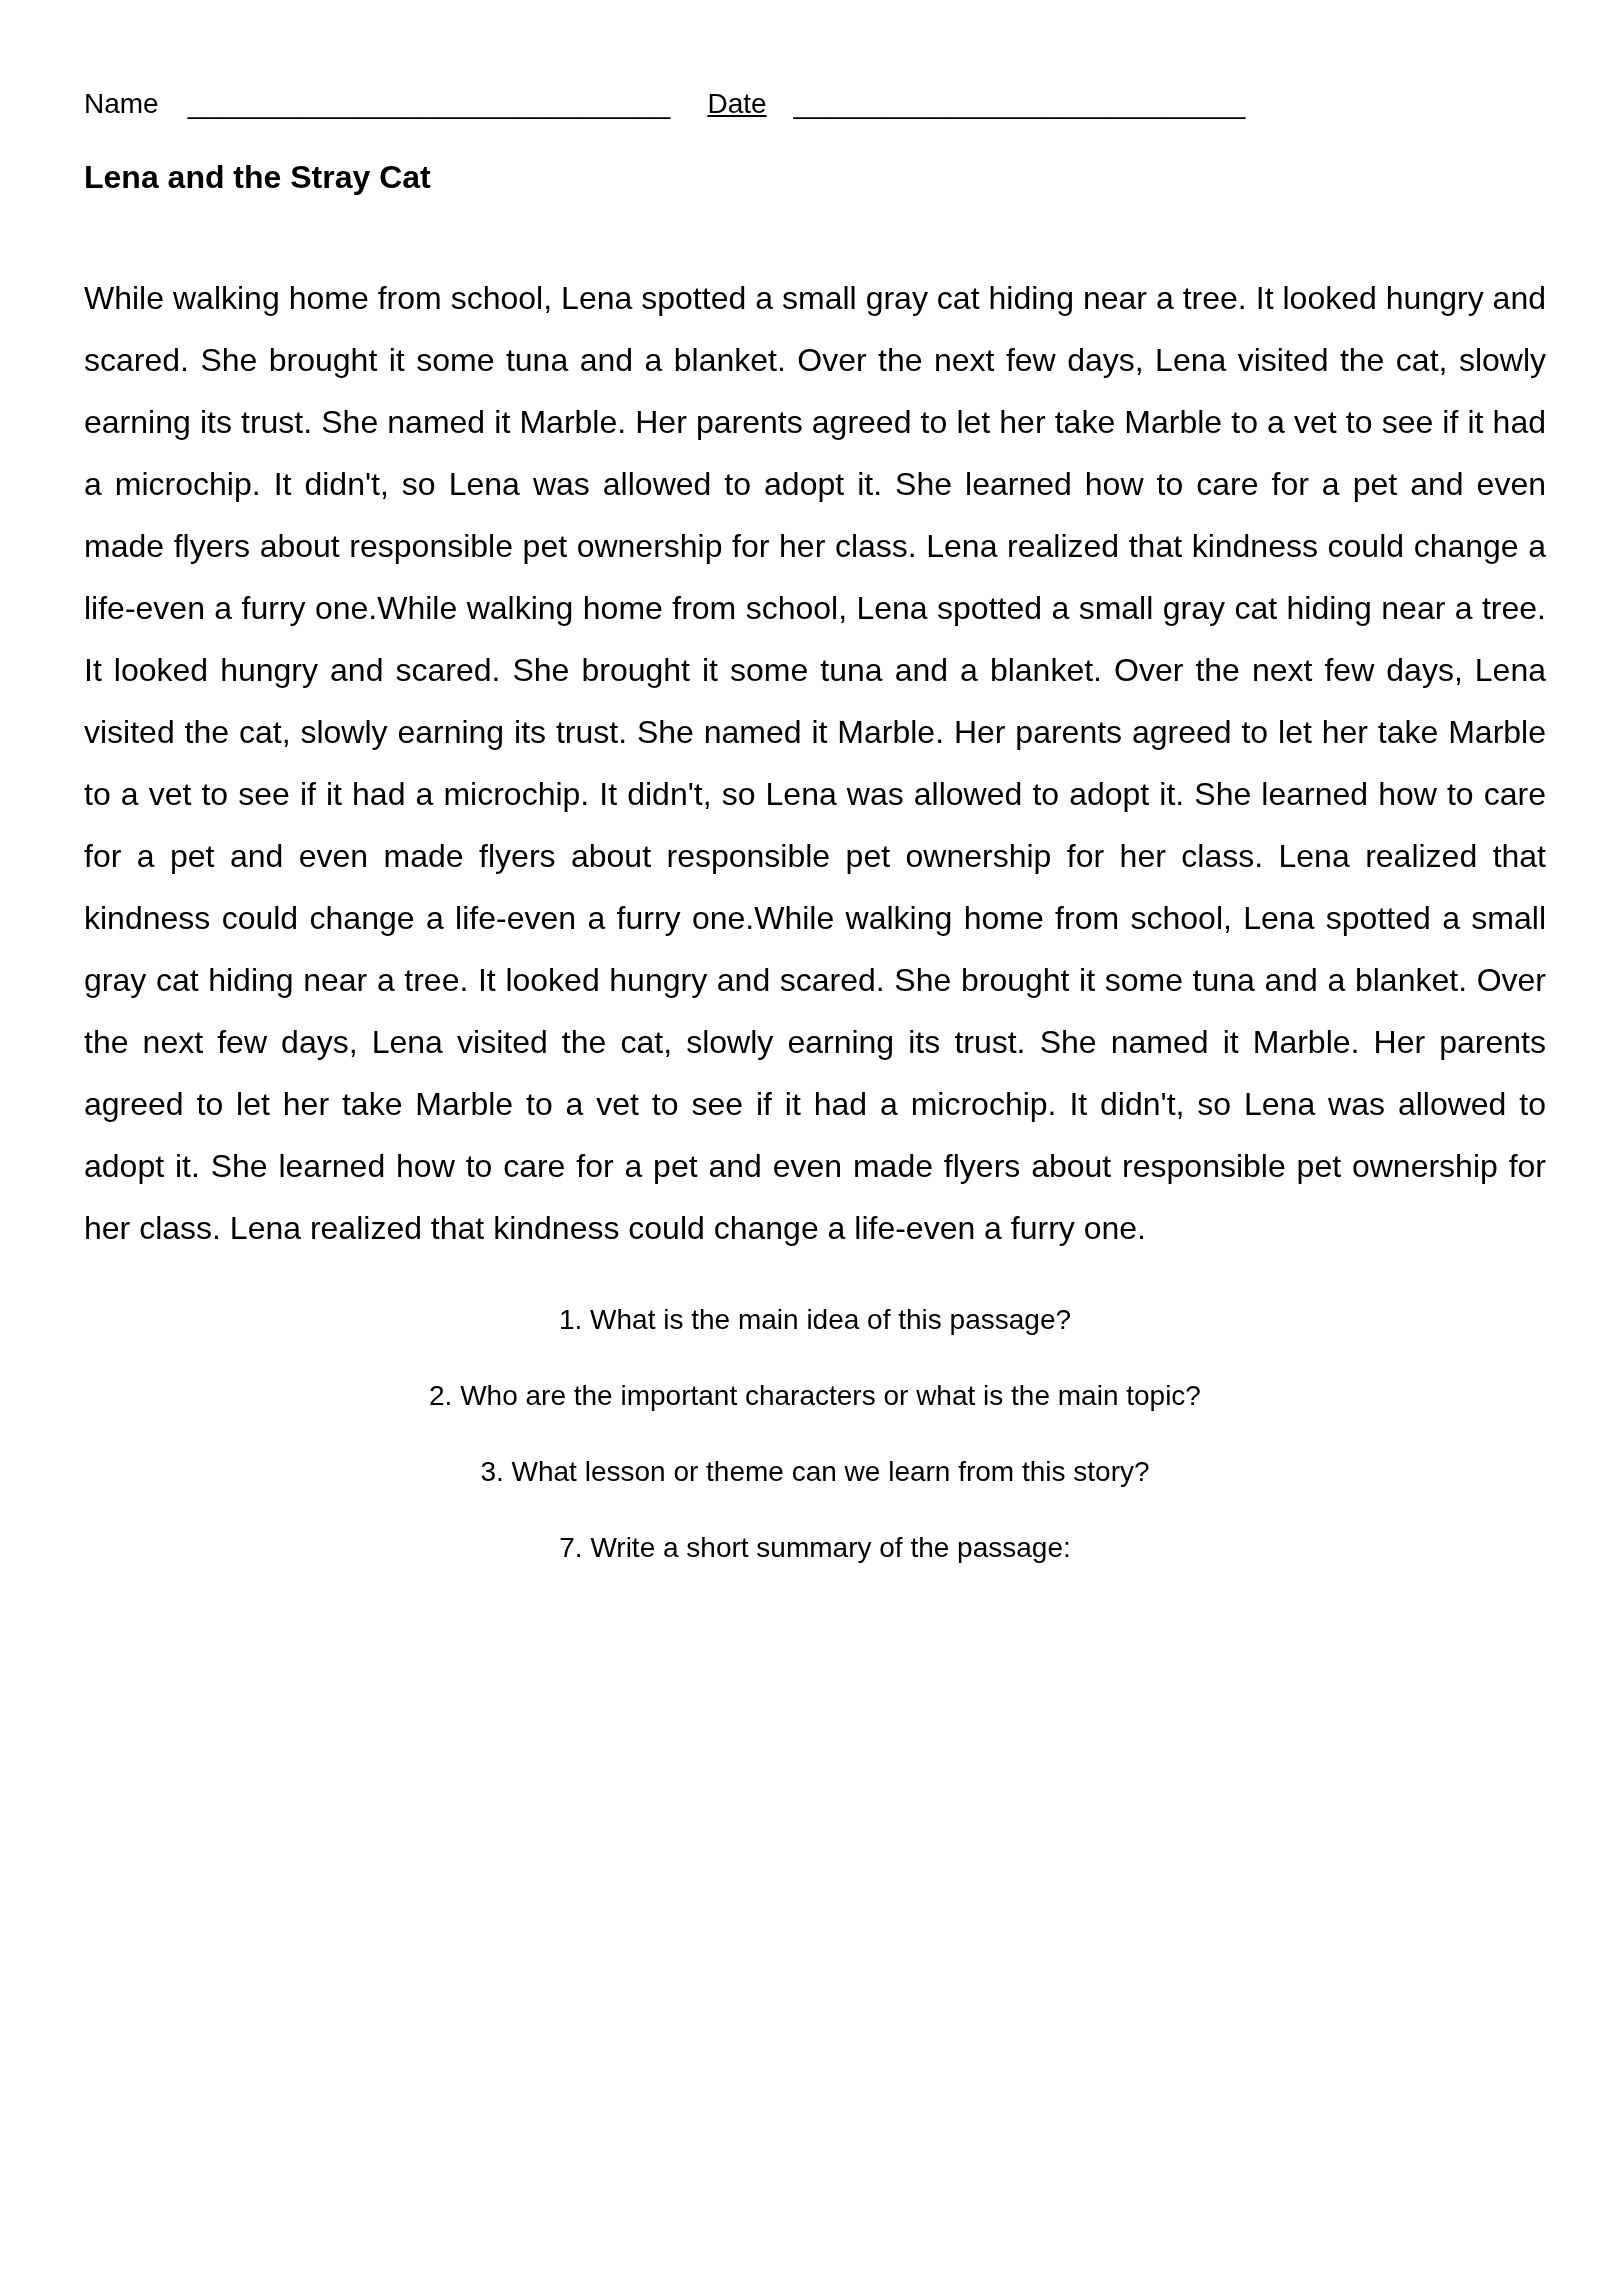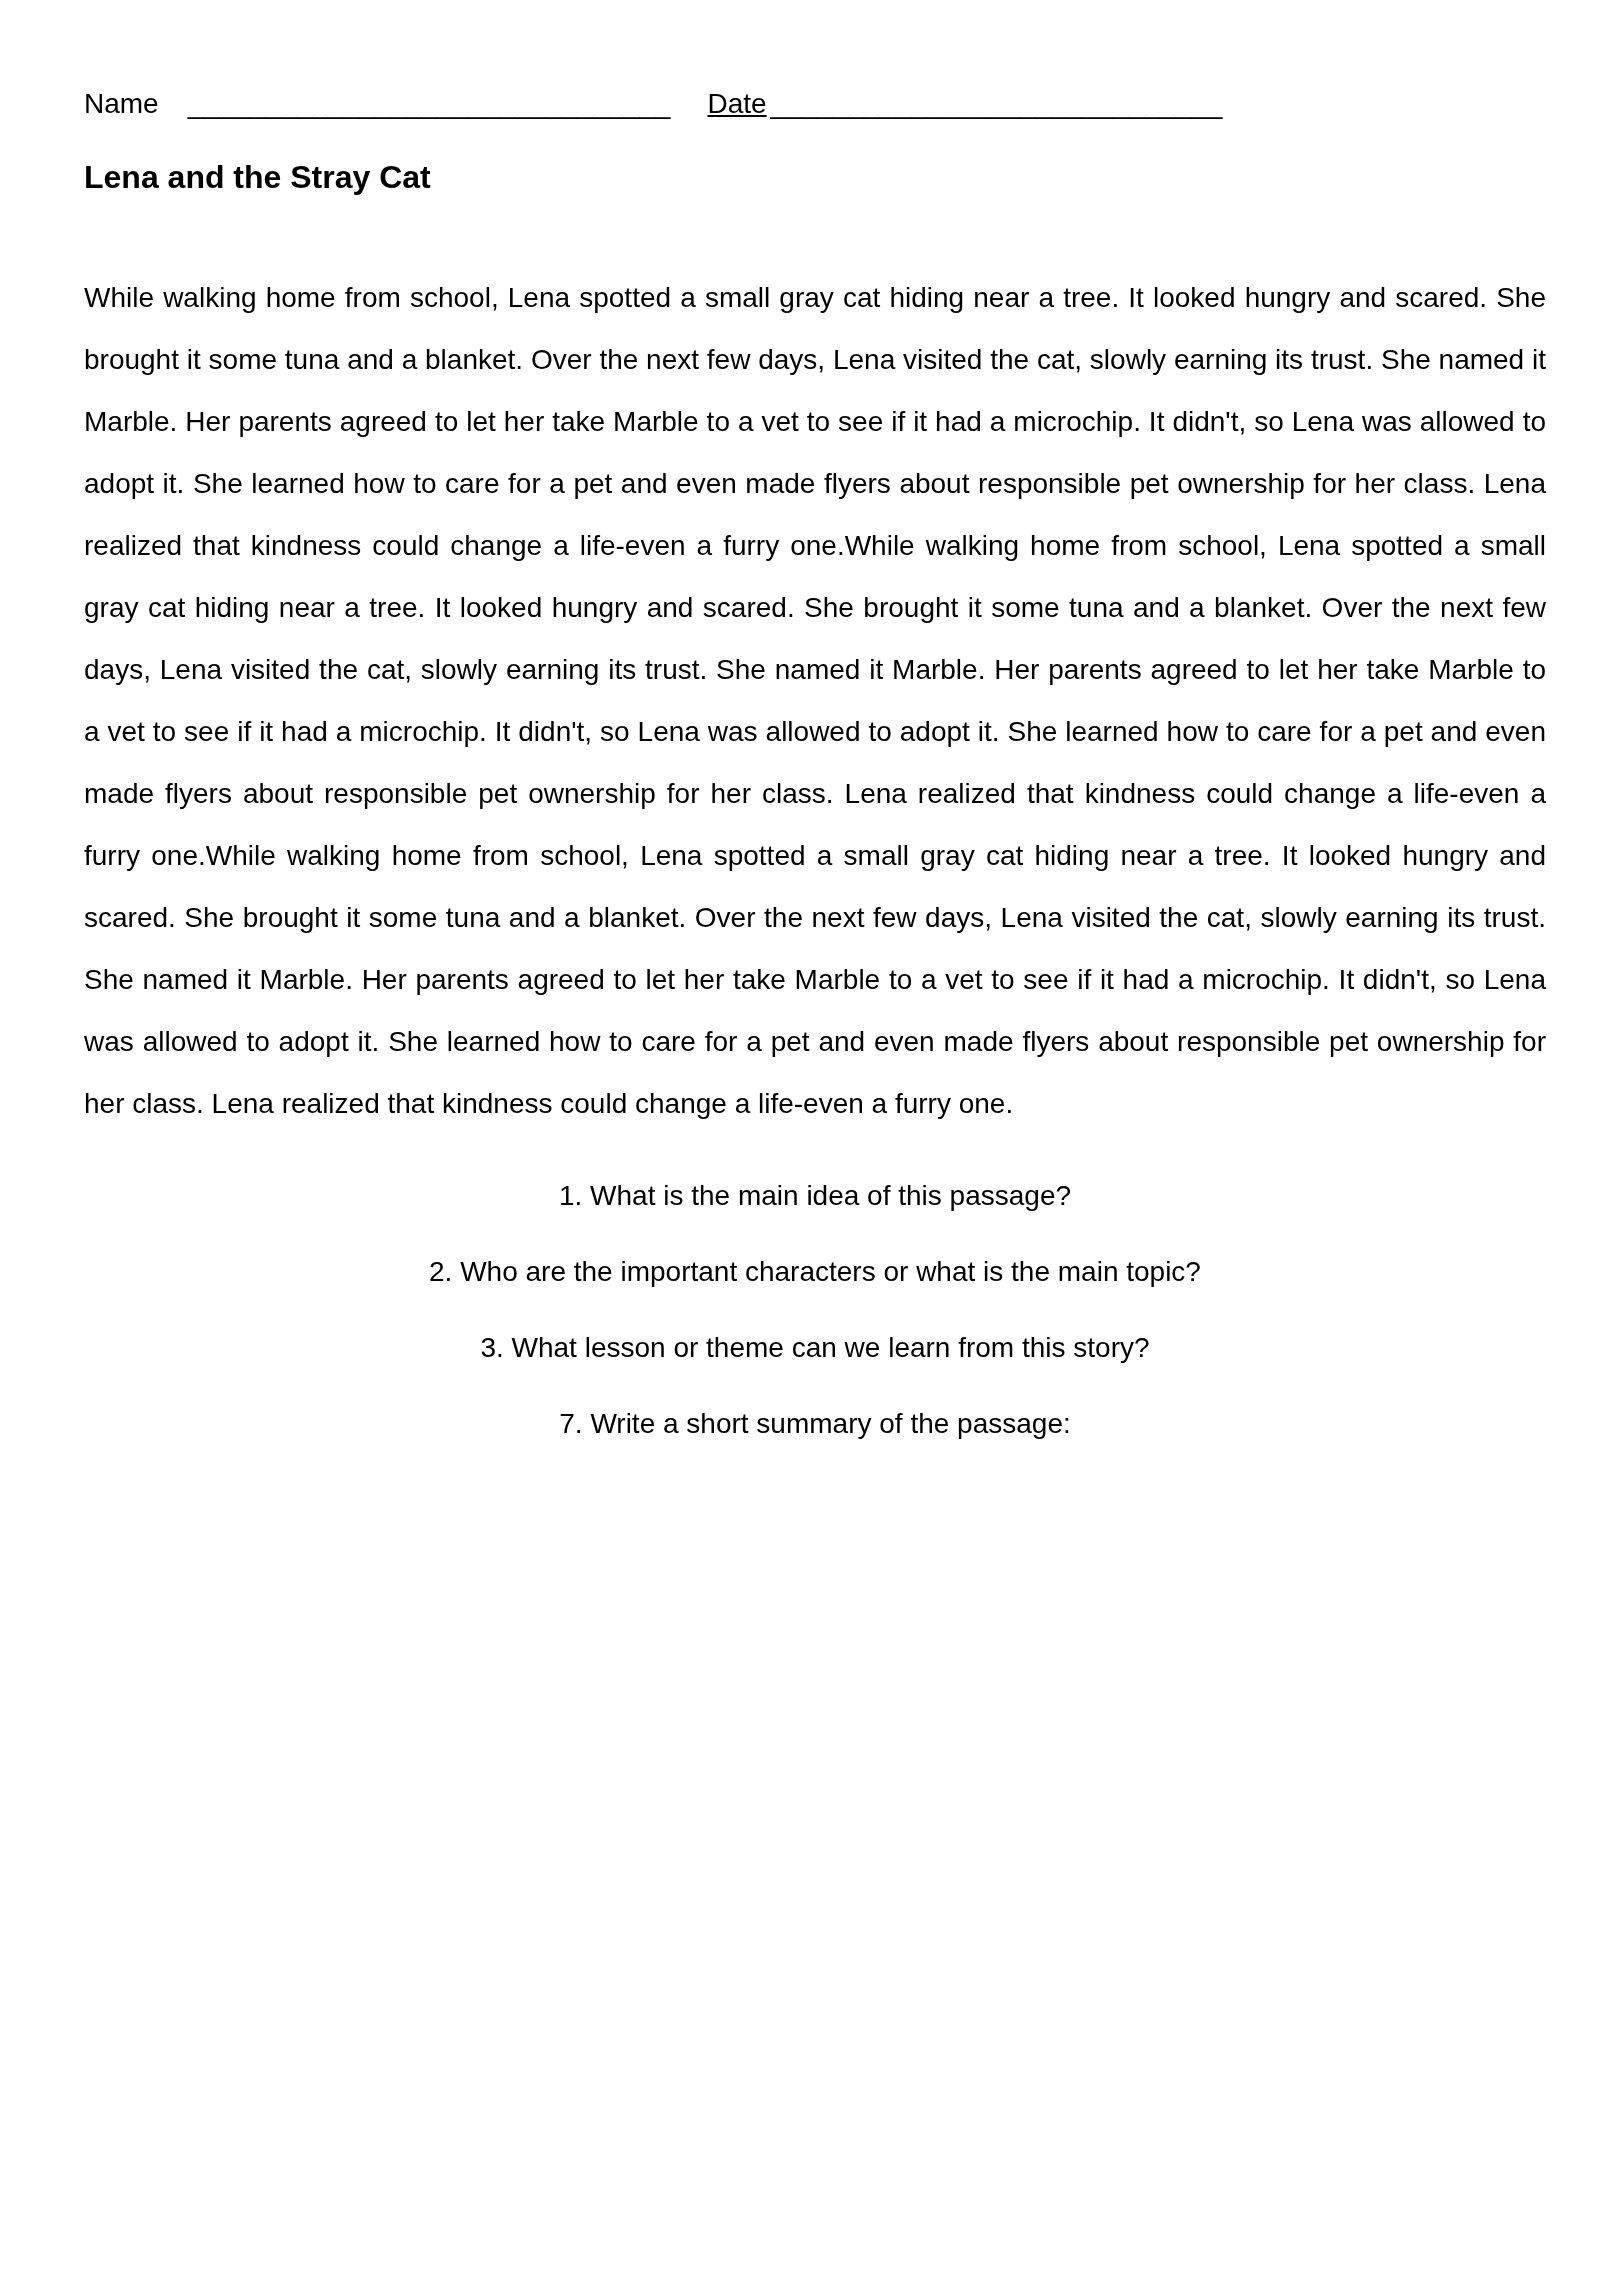--- a/index.html
+++ b/index.html
@@ -31,31 +31,31 @@
   .blank {
     display: inline;
     white-space: pre;
     margin-left: 29px;
   }
   .date-label {
     margin-left: 37px;
     text-decoration: underline;
   }
   .date-blank {
-    margin-left: 4px;
+    margin-left: 27px;
   }
   .passage-title {
     margin: 39px 0 0 0;
     font-size: 32px;
     font-weight: 700;
     line-height: 37px;
   }
   .passage {
     margin: 71px 0 0 0;
-    font-size: 28px;
+    font-size: 32px;
     line-height: 62px;
     text-align: justify;
   }
   .questions {
     margin-top: 45px;
   }
   .question {
     margin: 0 0 44px 0;
     font-size: 28px;
     line-height: 32px;

